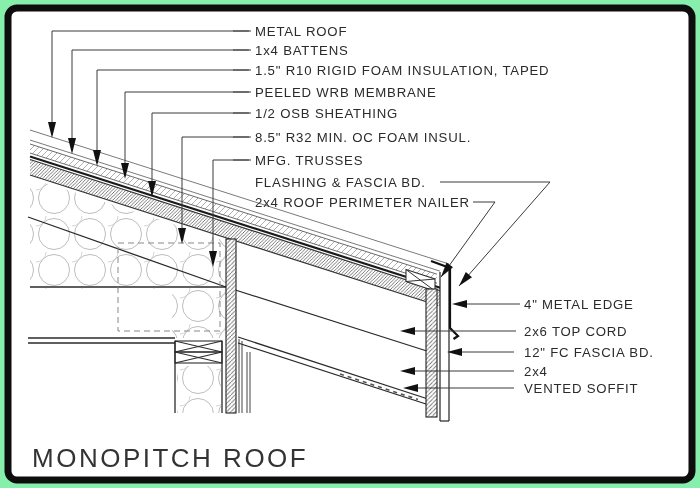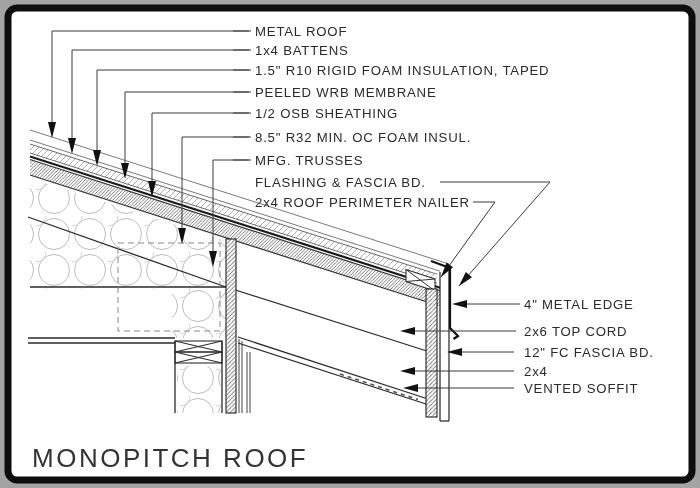--- a/index.html
+++ b/index.html
@@ -1,16 +1,16 @@
 <!DOCTYPE html>
 <html><head>
 <meta charset="utf-8">
 <style>
   html,body{margin:0;padding:0;background:#ffffff;}
-  .canvas{position:relative;width:700px;height:488px;background:#a3a3a3;overflow:hidden;
+  .canvas{position:relative;width:700px;height:488px;background:#86efac;overflow:hidden;
           font-family:"Liberation Sans", sans-serif;}
   svg{display:block;}
   text{fill:#2b2b2b;}
   .callout{font-size:13.2px;letter-spacing:0.8px;}
   .title{font-size:26px;letter-spacing:2.5px;fill:#333;}
   .thin{stroke:#7a7a7a;stroke-width:1;fill:none;}
   .med{stroke:#2a2a2a;stroke-width:1.3;fill:none;}
   .bold{stroke:#1a1a1a;stroke-width:2.2;fill:none;}
   .leader{stroke:#3a3a3a;stroke-width:1;fill:none;}
   .arrow{fill:#111;stroke:none;}

